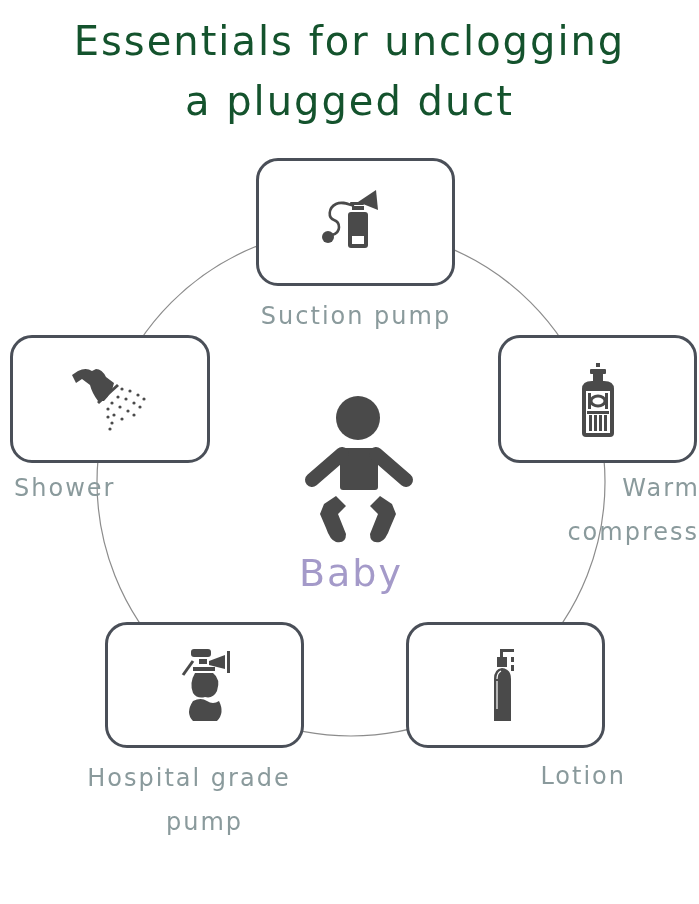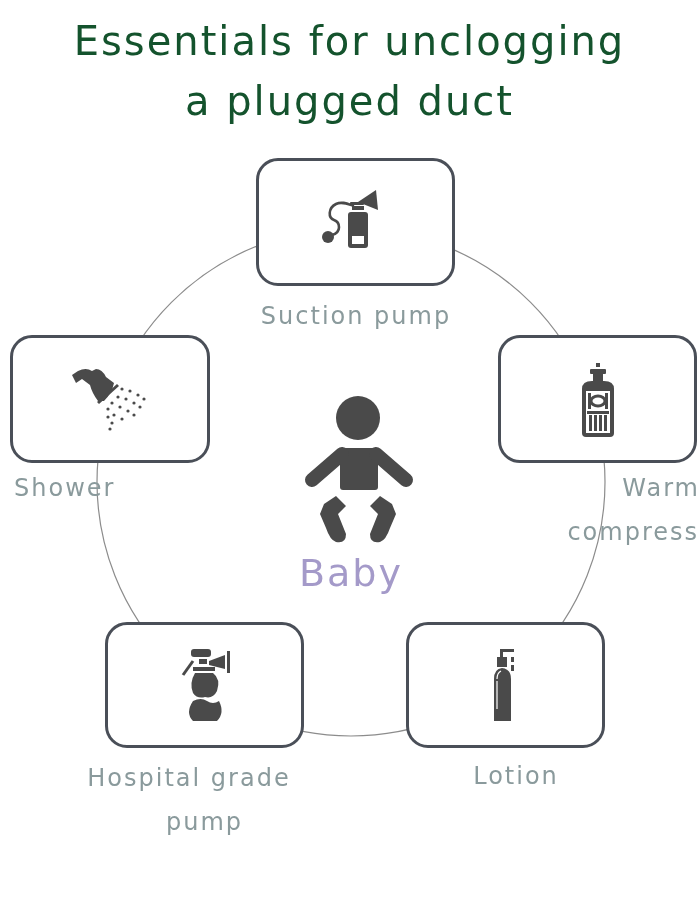--- a/index.html
+++ b/index.html
@@ -68,21 +68,21 @@
       <rect x="36" y="6" width="3" height="10"></rect>
       <rect x="33" y="14" width="10" height="10"></rect>
       <rect x="47" y="14" width="3" height="5"></rect>
       <rect x="47" y="22" width="3" height="6"></rect>
       <path d="M30 36 Q 30 26, 38 25 Q 47 26, 47 36 L 47 78 L 30 78 Z"></path>
       <path d="M33 36 Q 33 30, 37 28" stroke="#ffffff" stroke-width="1.2" fill="none"></path>
       <line x1="33" y1="38" x2="33" y2="66" stroke="#ffffff" stroke-width="1.2"></line>
     </g>
   </svg>
 </div>
-<div class="label" style="left:406px; top:756px; width:220px;">Lotion</div>
+<div class="label" style="left:406px; top:756px; width:220px;text-align:right;">Lotion</div>
 
 <div class="node" style="left:105px; top:622px; height:126px;">
   <svg viewBox="0 0 84 84">
     <g fill="#4a4a4a">
       <rect x="28" y="6" width="20" height="8" rx="3"></rect>
       <rect x="36" y="16" width="8" height="5"></rect>
       <path d="M46 18 L 62 12 L 62 26 L 46 22 Z"></path>
       <rect x="64" y="8" width="3" height="22"></rect>
       <line x1="30" y1="18" x2="20" y2="32" stroke="#4a4a4a" stroke-width="3"></line>
       <rect x="30" y="24" width="22" height="4"></rect>

